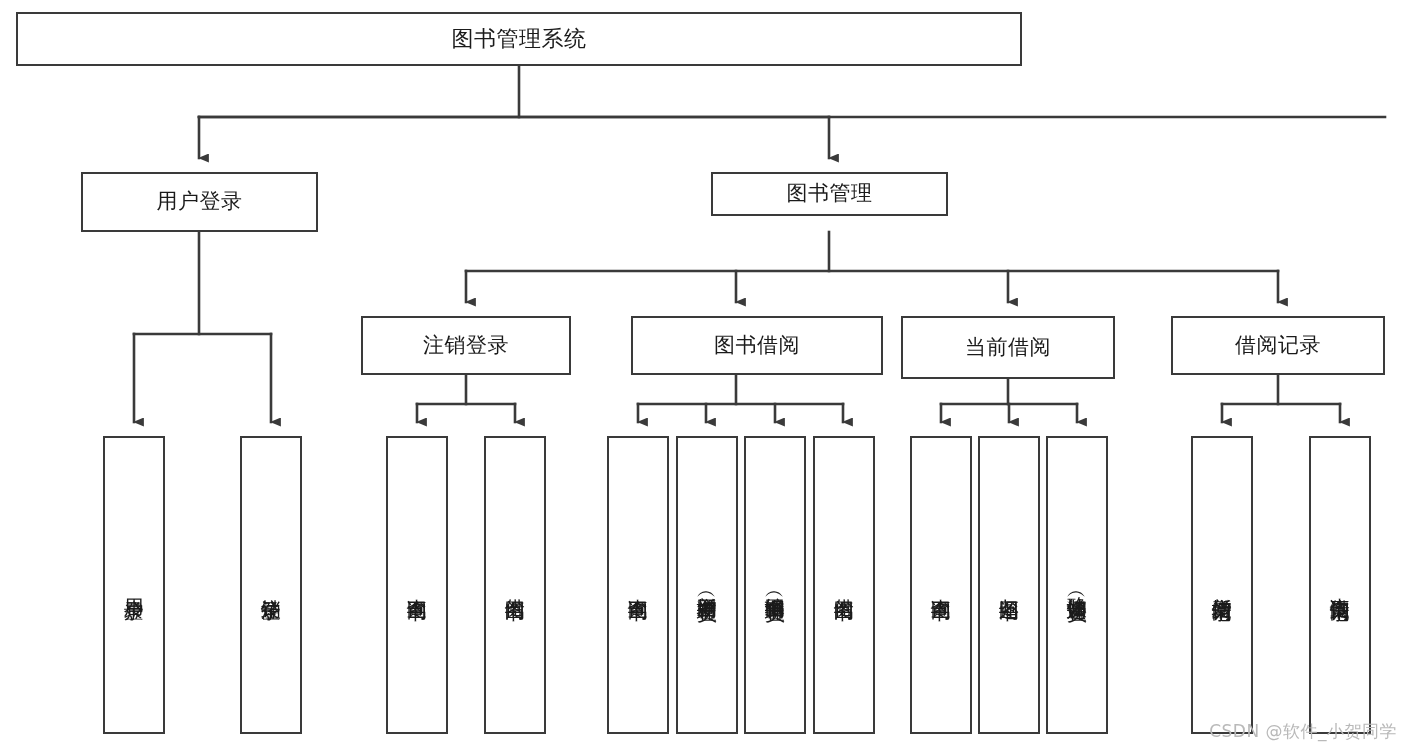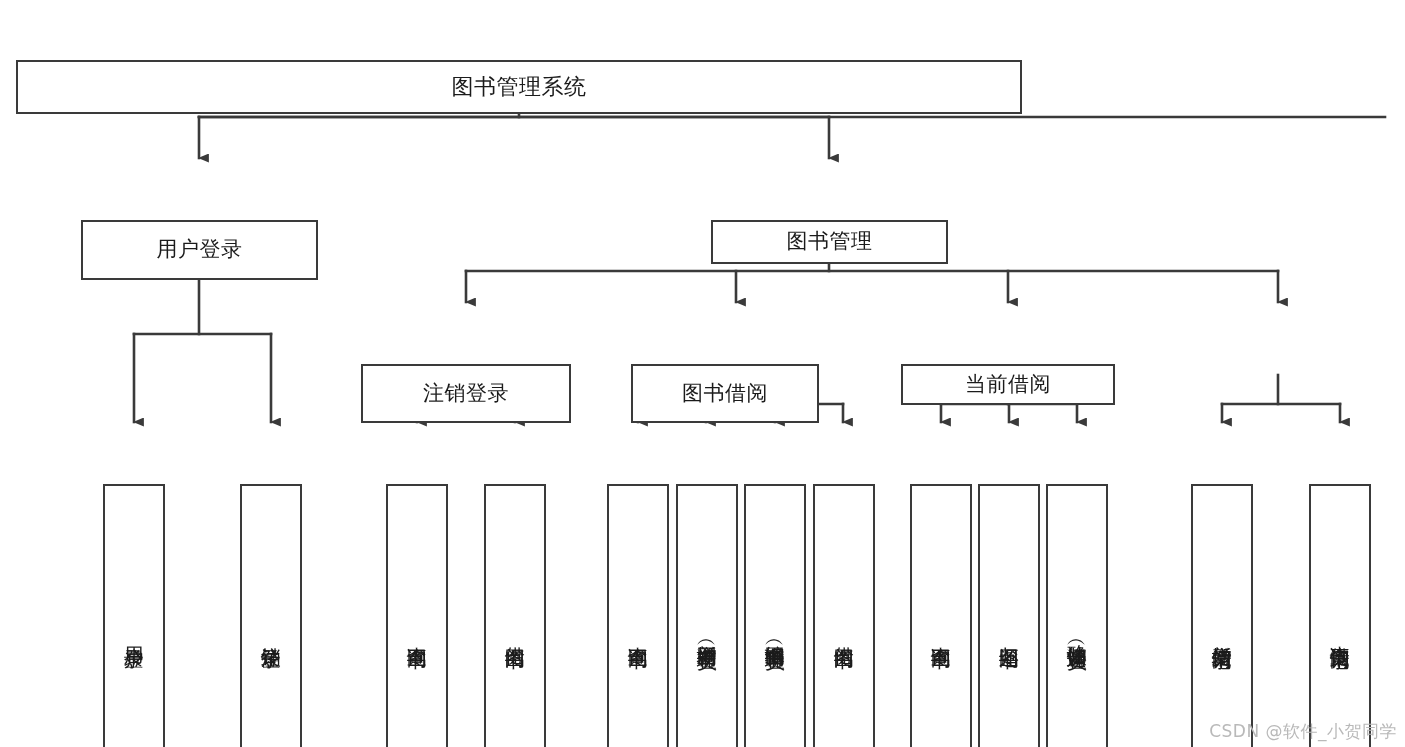--- a/index.html
+++ b/index.html
@@ -27,21 +27,20 @@
   .node{
     position:absolute;
     box-sizing:border-box;
     background:#ffffff;
     border:2px solid #3a3a3a;
     display:flex;
     align-items:center;
     justify-content:center;
     color:#1b1b1b;
     text-align:center;
-    margin-top:48px;
   }
   .node.h{           
     font-size:21px;
     line-height:1.2;
     letter-spacing:0.5px;
     white-space:nowrap;
   }
   .node.h.root{
     font-size:22px;
   }
@@ -140,28 +139,31 @@
   </div>
 
   <div class="node h" style="left:711px; top:172px; width:237px; height:44px;">
     <span>图书管理</span>
   </div>
 
   <div class="node h" style="left:361px; top:316px; width:210px; height:59px;">
     <span>注销登录</span>
   </div>
 
-  <div class="node h" style="left:631px; top:316px; width:188px; height:59px;">
+  <div class="node h" style="left:631px; top:316px; width:252px; height:59px;">
     <span>图书借阅</span>
   </div>
 
-  <div class="node h" style="left:901px; top:316px; width:214px; height:41px;">
+  <div class="node h" style="left:901px; top:316px; width:214px; height:63px;">
     <span>当前借阅</span>
   </div>
 
+  <div class="node h" style="left:1171px; top:316px; width:214px; height:59px;">
+    <span>借阅记录</span>
+  </div>
 
   <div class="node v" style="left:103px; top:436px; width:62px; height:298px;">
     <span class="vtxt">用户登录</span>
   </div>
   <div class="node v" style="left:240px; top:436px; width:62px; height:298px;">
     <span class="vtxt">注销登录</span>
   </div>
 
   <div class="node v" style="left:386px; top:436px; width:62px; height:298px;">
     <span class="vtxt">查询图书</span>

